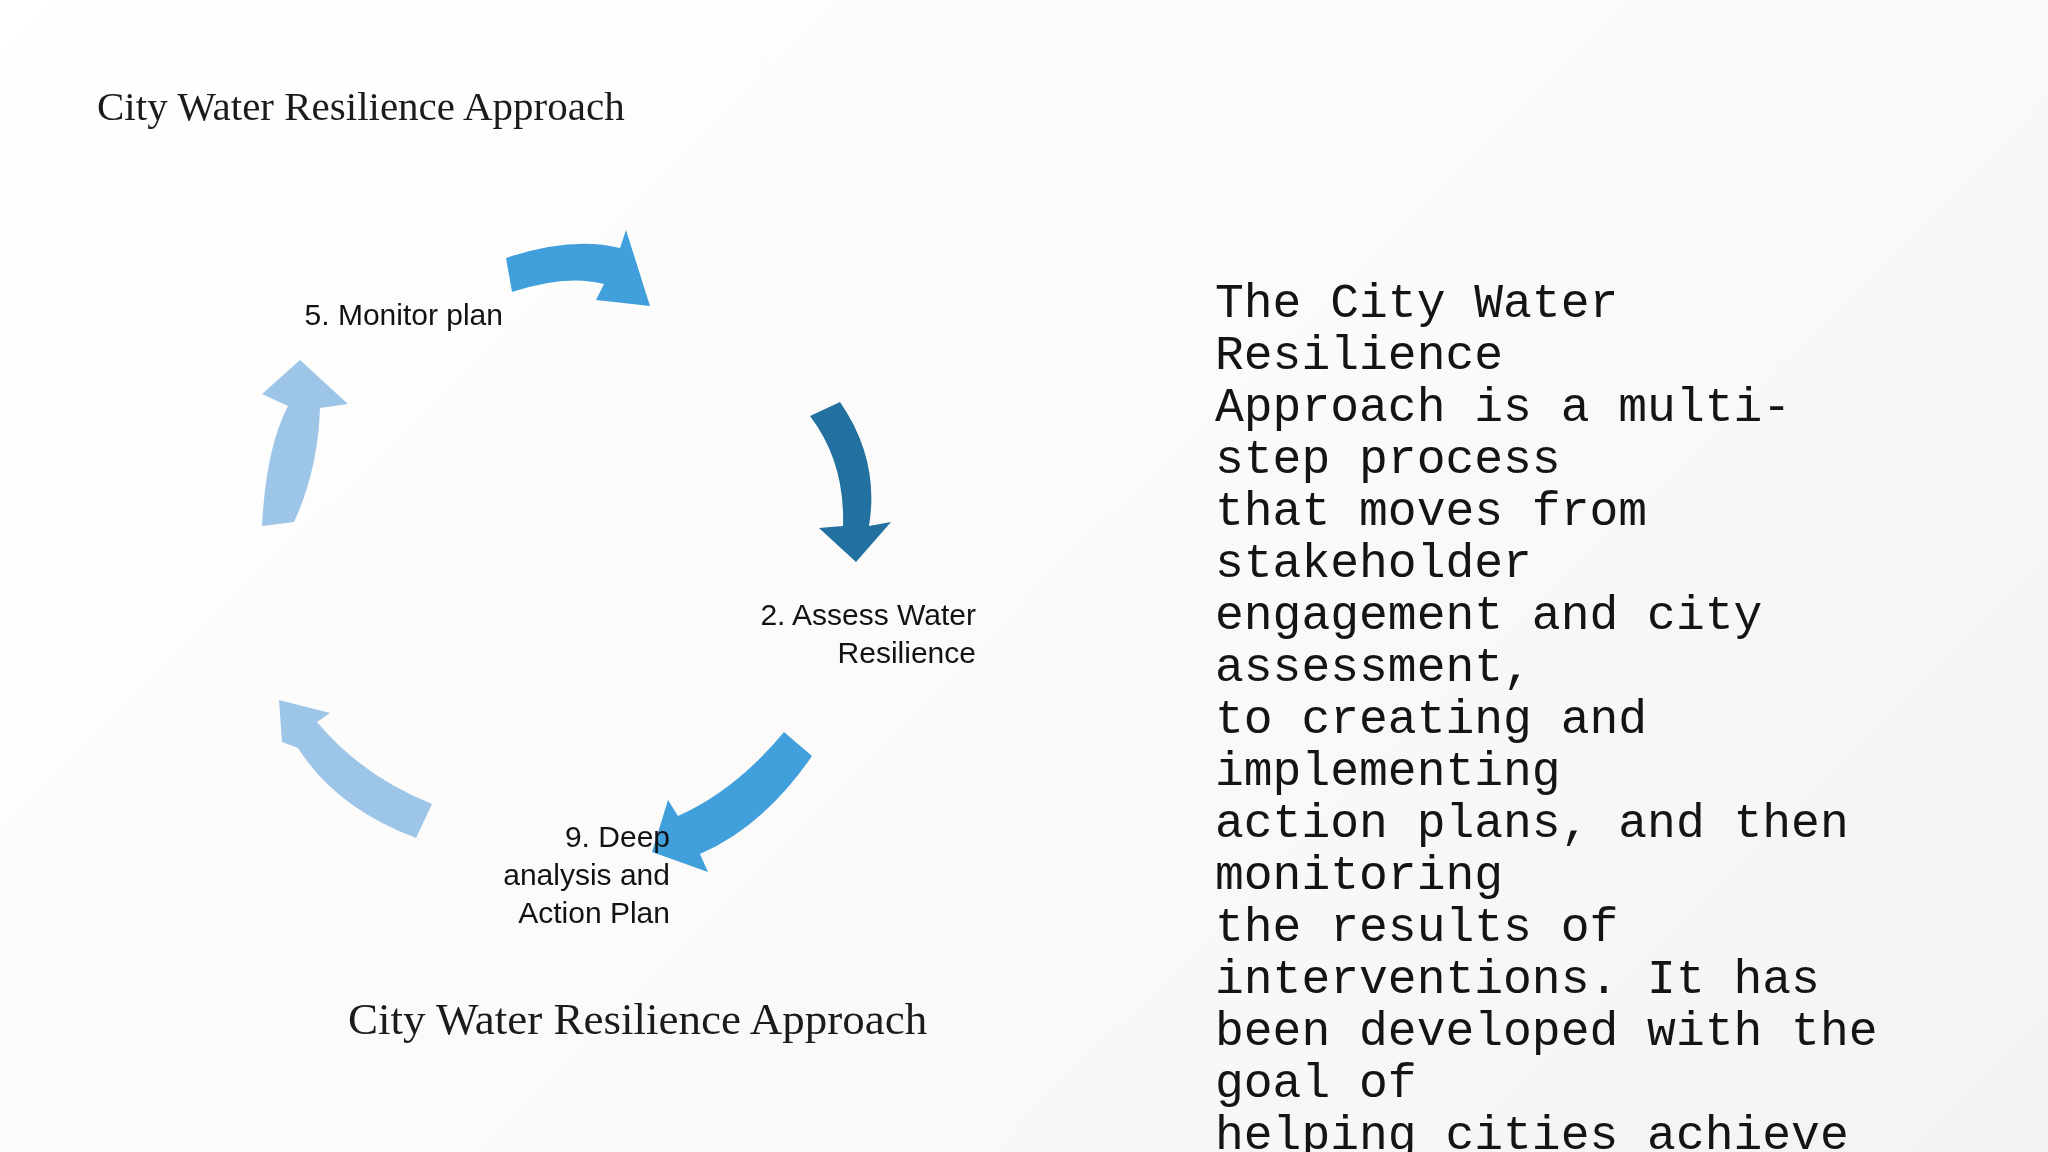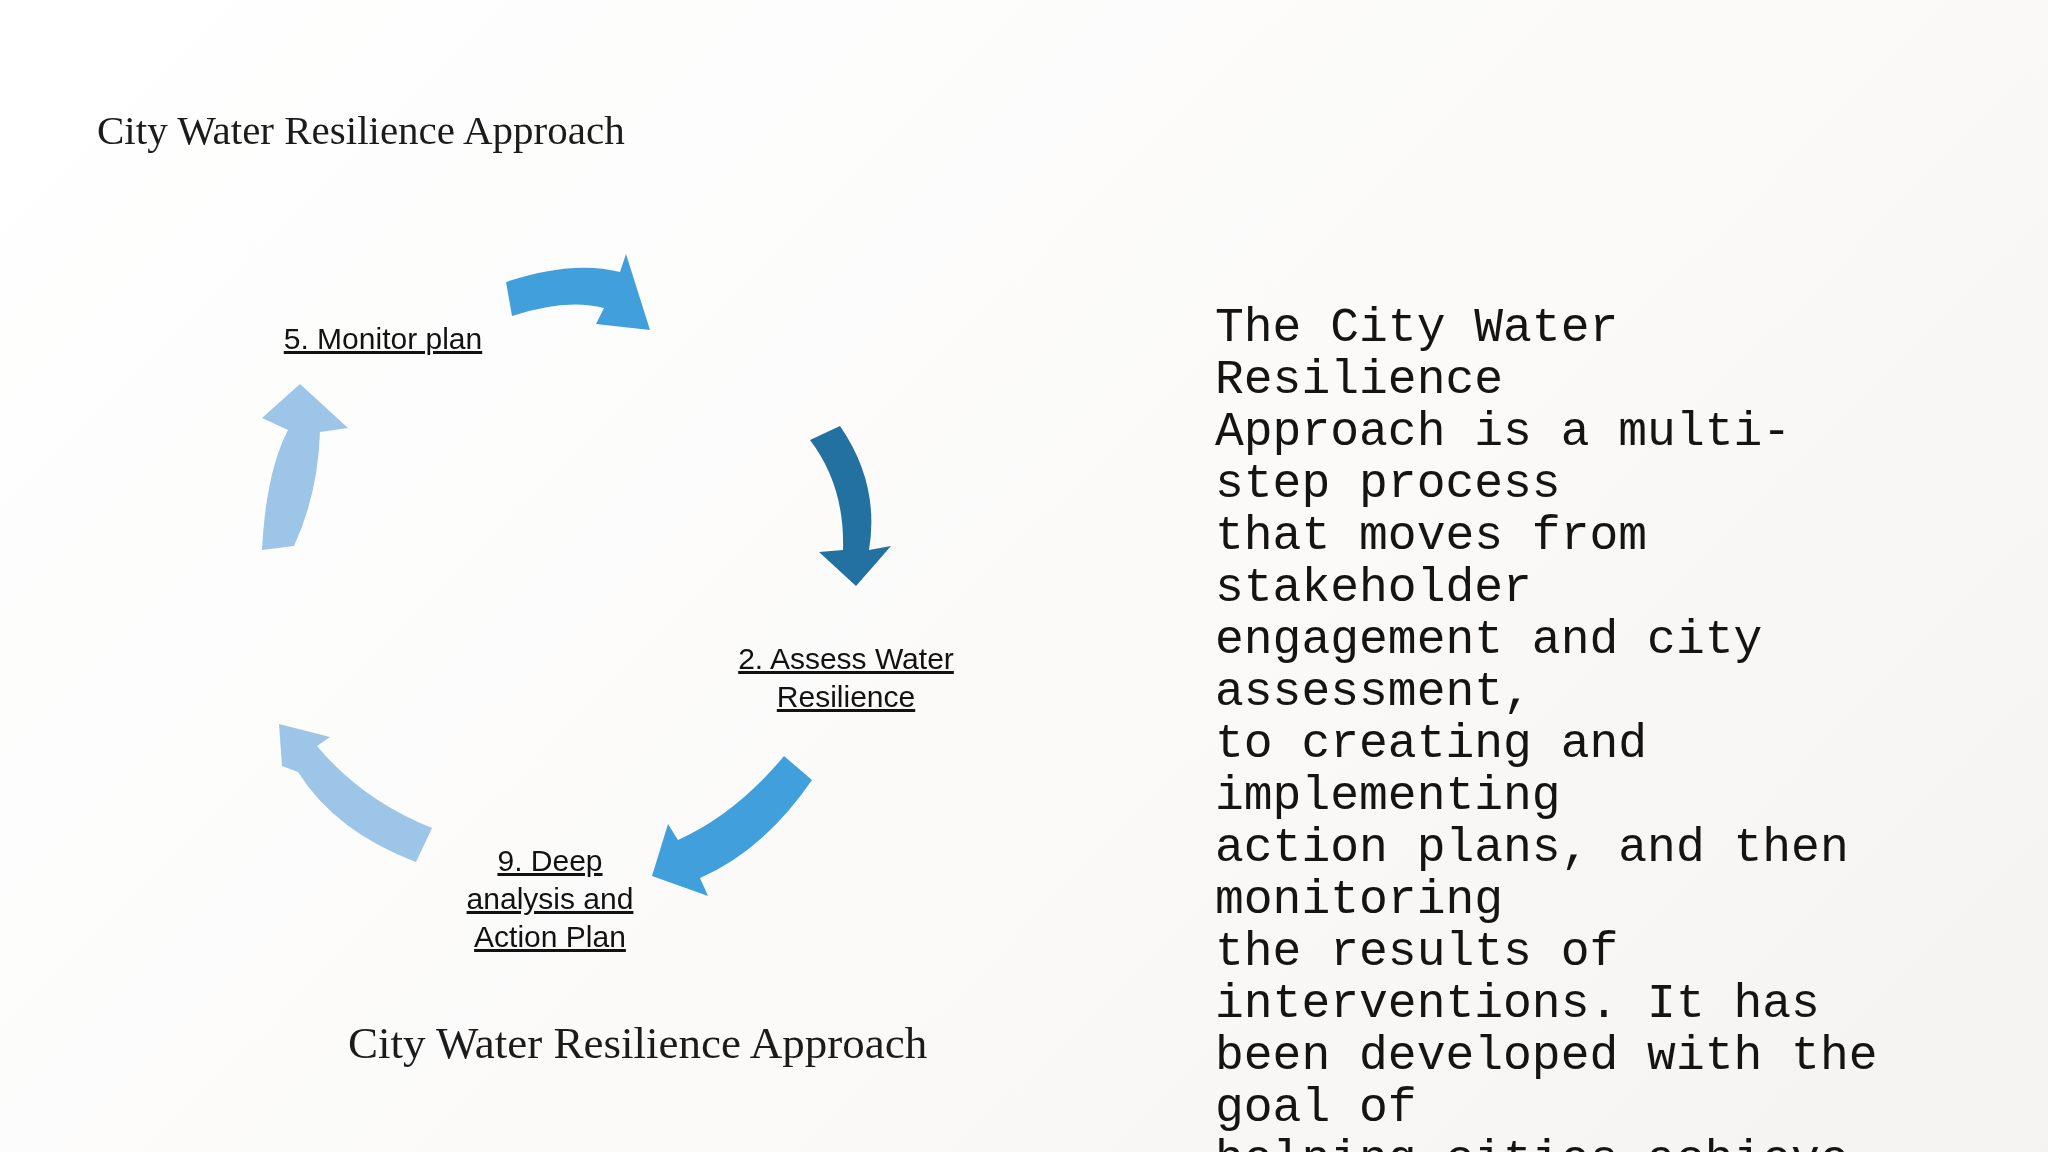--- a/index.html
+++ b/index.html
@@ -1,33 +1,33 @@
 <!DOCTYPE html>
 <html><head>
 <meta charset="utf-8">
 <style>
   html,body{margin:0;padding:0;}
   body{
     width:2048px;height:1152px;position:relative;overflow:hidden;
     background:linear-gradient(135deg,#ffffff 0%,#fbfaf9 55%,#f5f3f1 100%);
     font-family:"Liberation Sans", sans-serif;color:#111;
   }
-  .stage{position:absolute;inset:0;margin-top:24px;}
+  .stage{position:absolute;inset:0;}
   .page-title{
     position:absolute;left:97px;top:82px;
     font-family:"Liberation Serif", serif;font-size:41px;color:#1b1b1b;
     white-space:nowrap;
   }
   .arrows-svg{position:absolute;left:0;top:0;width:2048px;height:1152px;}
   .step-label{
-    position:absolute;text-align:center;white-space:pre-line;
-    font-size:30px;line-height:38px;color:#121212;text-decoration:underline;
+    position:absolute;text-align:right;white-space:pre-line;
+    font-size:30px;line-height:38px;color:#121212;
   }
   .lbl-1{left:637px;top:288px;width:240px;}
-  .lbl-2{left:716px;top:616px;width:260px;}
+  .lbl-2{left:716px;top:596px;width:260px;}
   .lbl-3{left:430px;top:818px;width:240px;}
   .lbl-4{left:132px;top:580px;width:280px;}
   .lbl-5{left:263px;top:296px;width:240px;}
   .diagram-caption{
     position:absolute;left:348px;top:993px;
     font-family:"Liberation Serif", serif;font-size:45px;color:#1b1b1b;
     white-space:nowrap;
   }
   .description{
     position:absolute;left:1215px;top:278px;width:680px;

